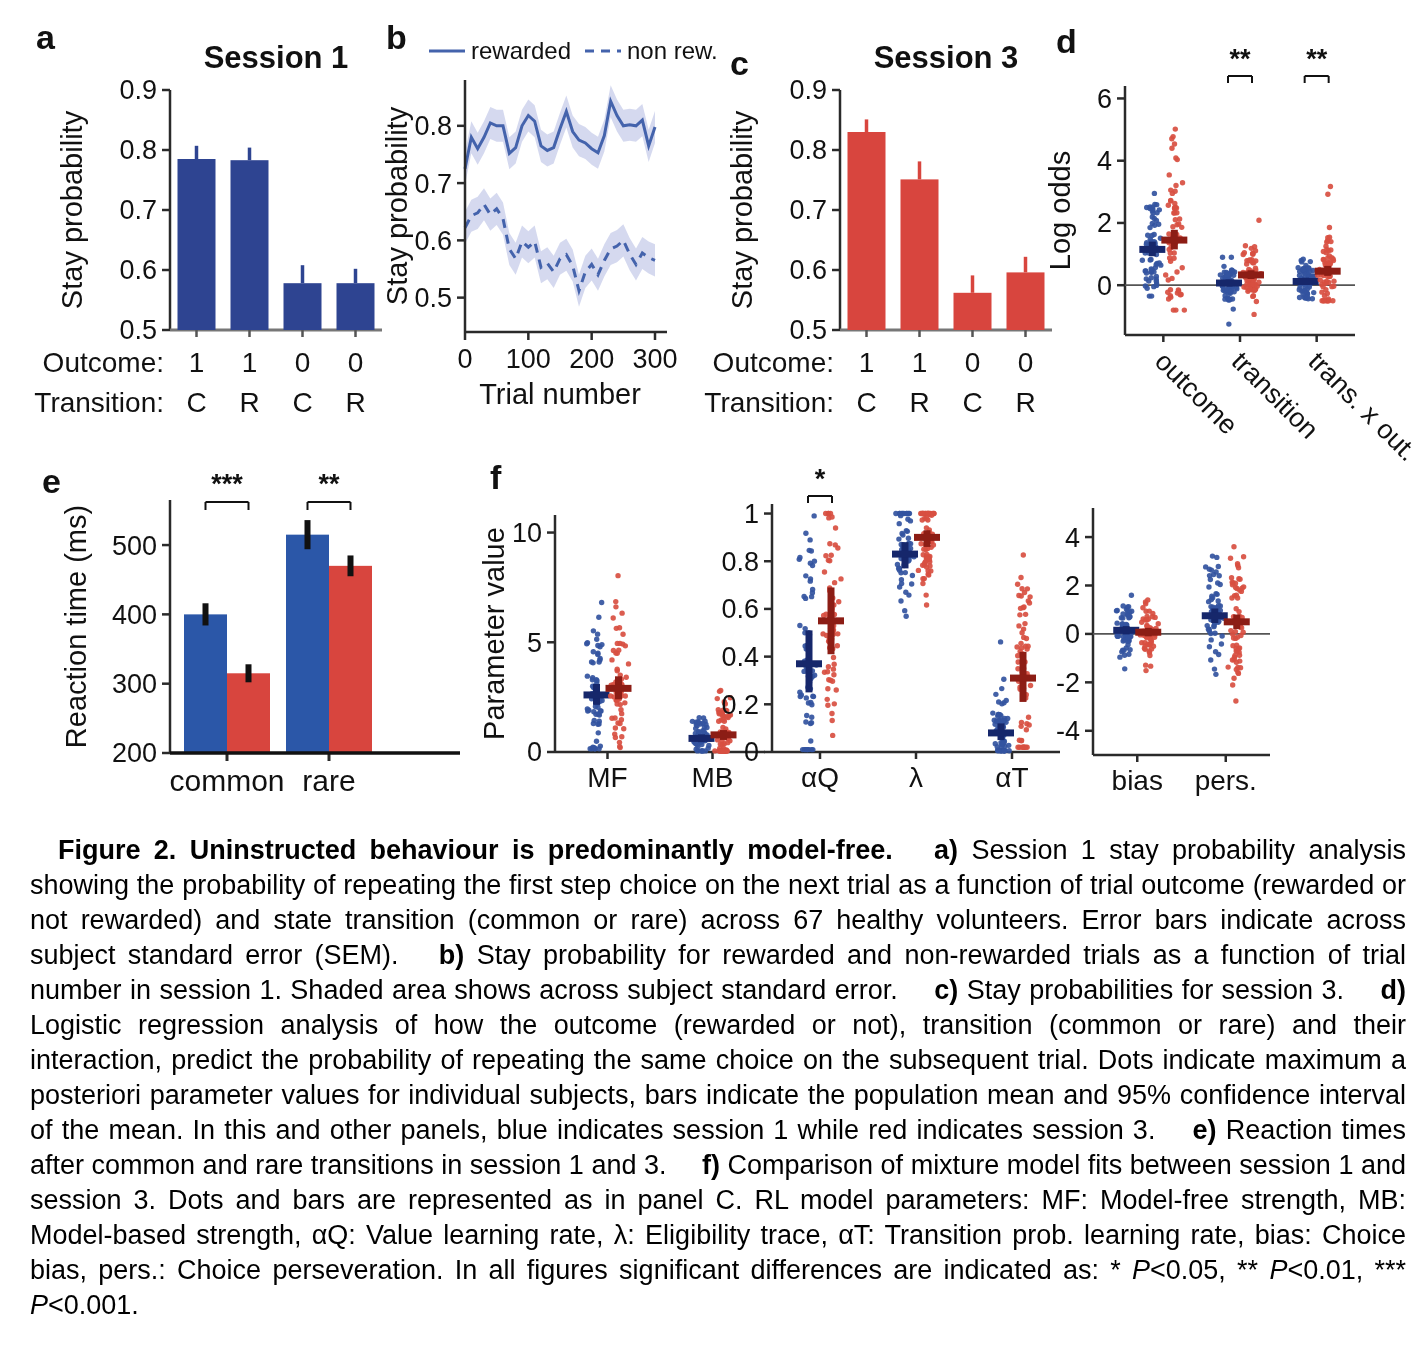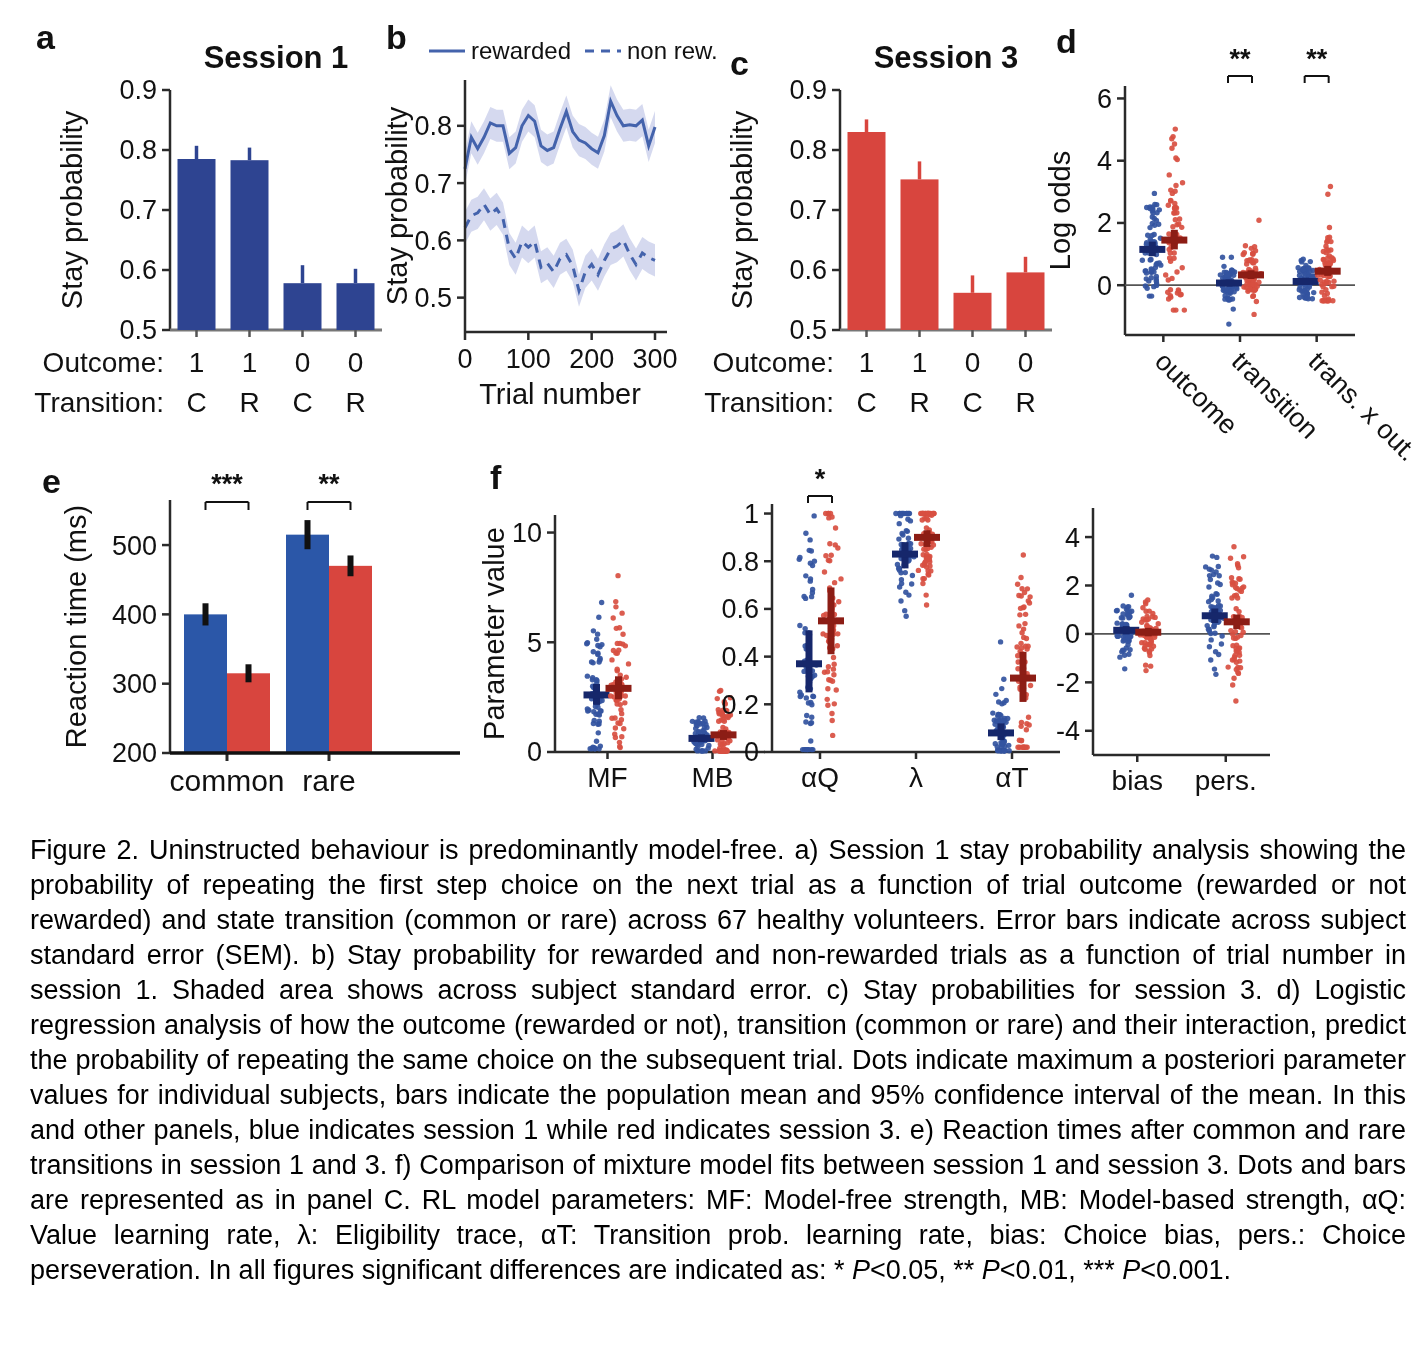--- a/index.html
+++ b/index.html
@@ -1,21 +1,21 @@
 <!DOCTYPE html>
 <html><head>
 <meta charset="utf-8">
 <style>
   html,body{margin:0;padding:0;background:#ffffff;}
   body{width:1428px;height:1358px;position:relative;font-family:"Liberation Sans",sans-serif;color:#111;}
   .panel-letter{position:absolute;font-weight:bold;font-size:34px;color:#111;}
   svg{position:absolute;overflow:visible;}
   svg text{font-family:"Liberation Sans",sans-serif;fill:#111;}
   #caption{position:absolute;left:30px;top:833px;width:1376px;font-size:27px;line-height:35px;text-align:justify;color:#000;}
-  #caption .b{font-weight:normal;}
+  #caption .b{font-weight:bold;margin-left:28px;}
   #caption .i{font-style:italic;}
 </style>
 </head>
 <body>
 
 <div class="panel-letter" style="left:36px;top:18px">a</div>
 <div class="panel-letter" style="left:386px;top:18px">b</div>
 <div class="panel-letter" style="left:730px;top:44px">c</div>
 <div class="panel-letter" style="left:1056px;top:22px">d</div>
 <div class="panel-letter" style="left:42px;top:462px">e</div>

